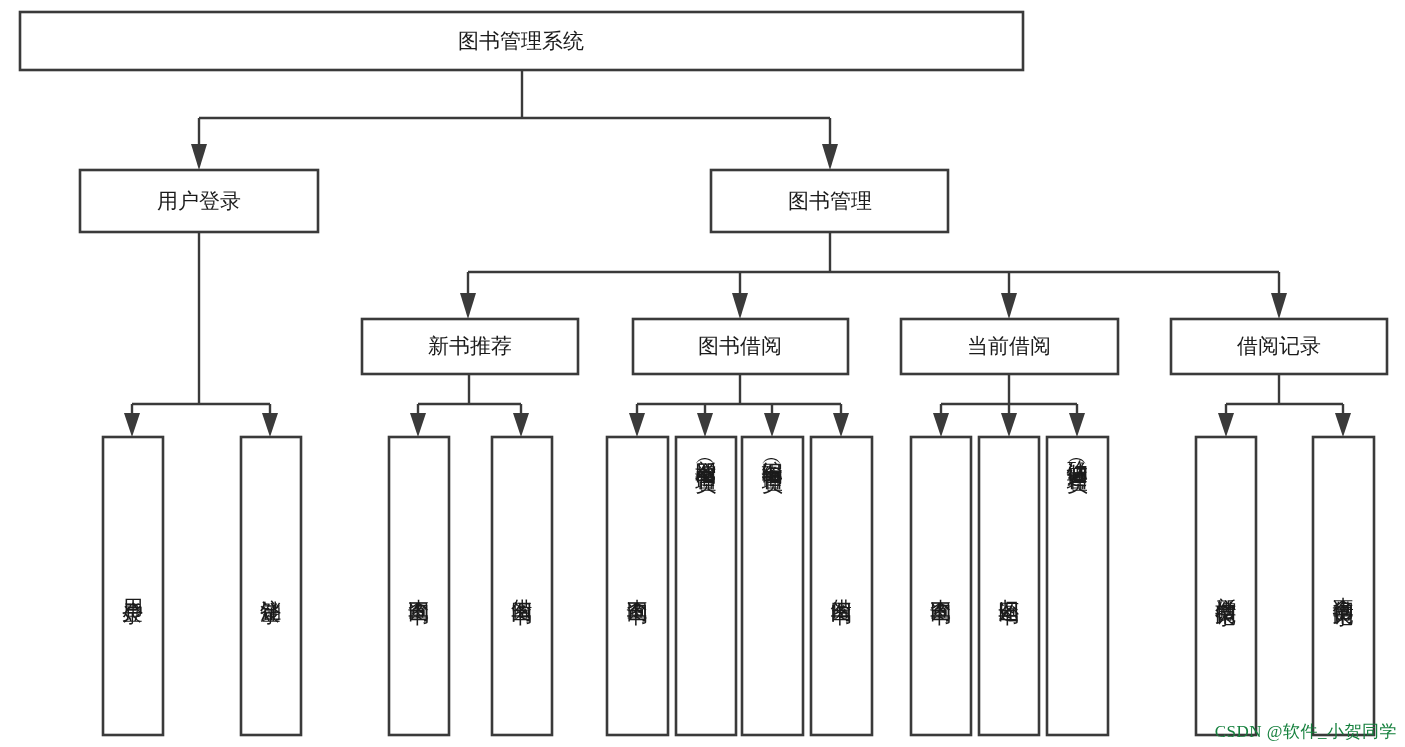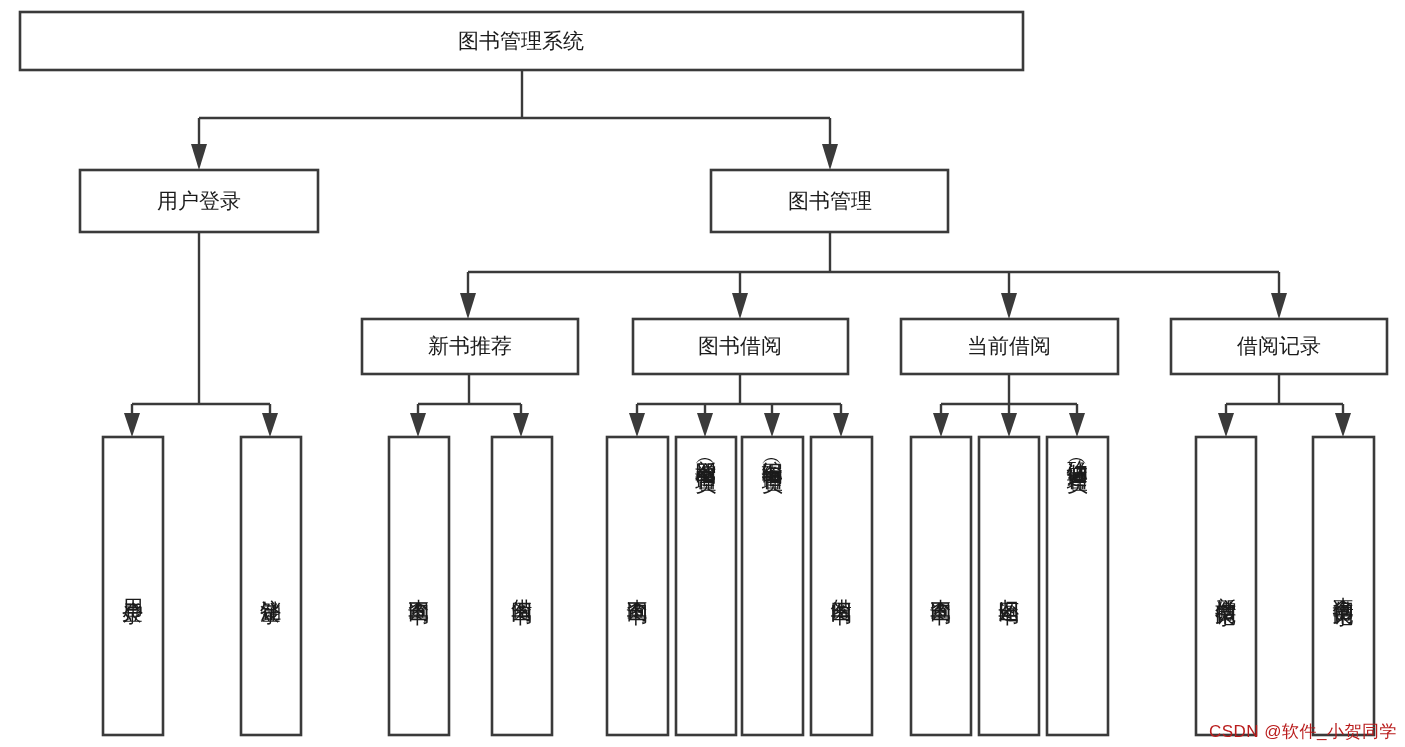--- a/index.html
+++ b/index.html
@@ -66,23 +66,23 @@
     line-height: 1.22;
     color: #1b1b1b;
     letter-spacing: 2px;
     white-space: nowrap;
     text-align: center;
   }
   .watermark {
     position: absolute;
     right: 8px;
     bottom: 4px;
-    font-family: Liberation Sans, sans-serif;
+    font-family: Liberation Serif, serif;
     font-size: 17px;
-    color: #b91c1c;
+    color: #15803d;
     white-space: nowrap;
     letter-spacing: 0.5px;
   }
 </style>
 </head>
 <body>
 
 <div id="diagram-root">
 
   <svg class="canvas" viewBox="0 0 1405 747">

